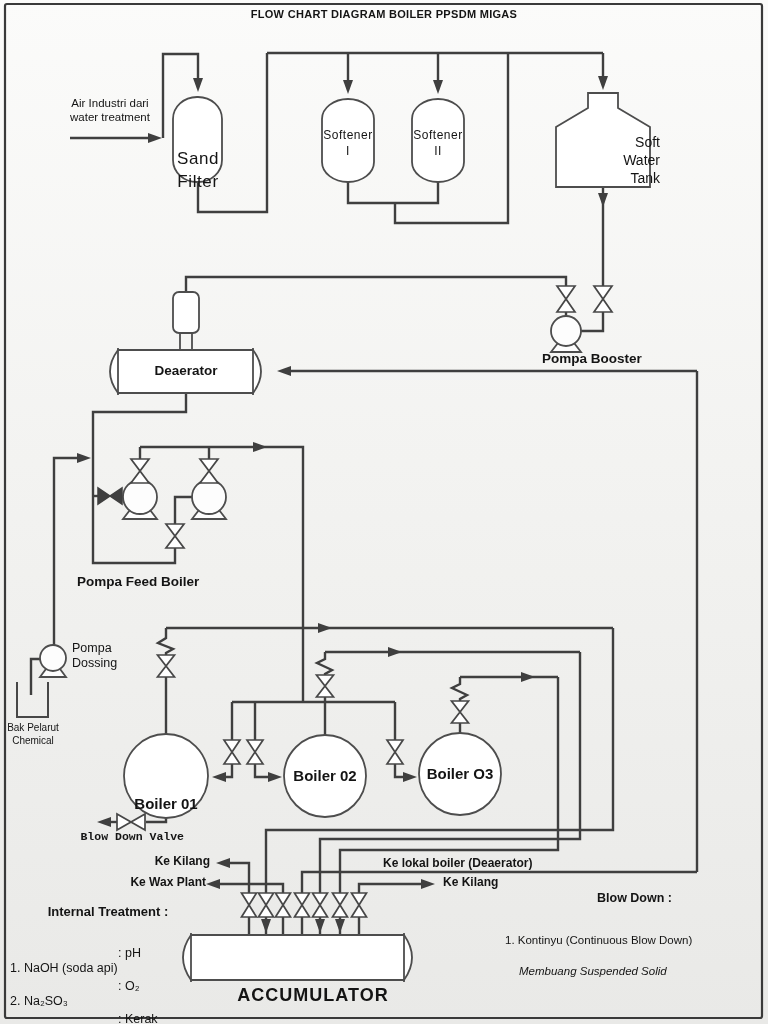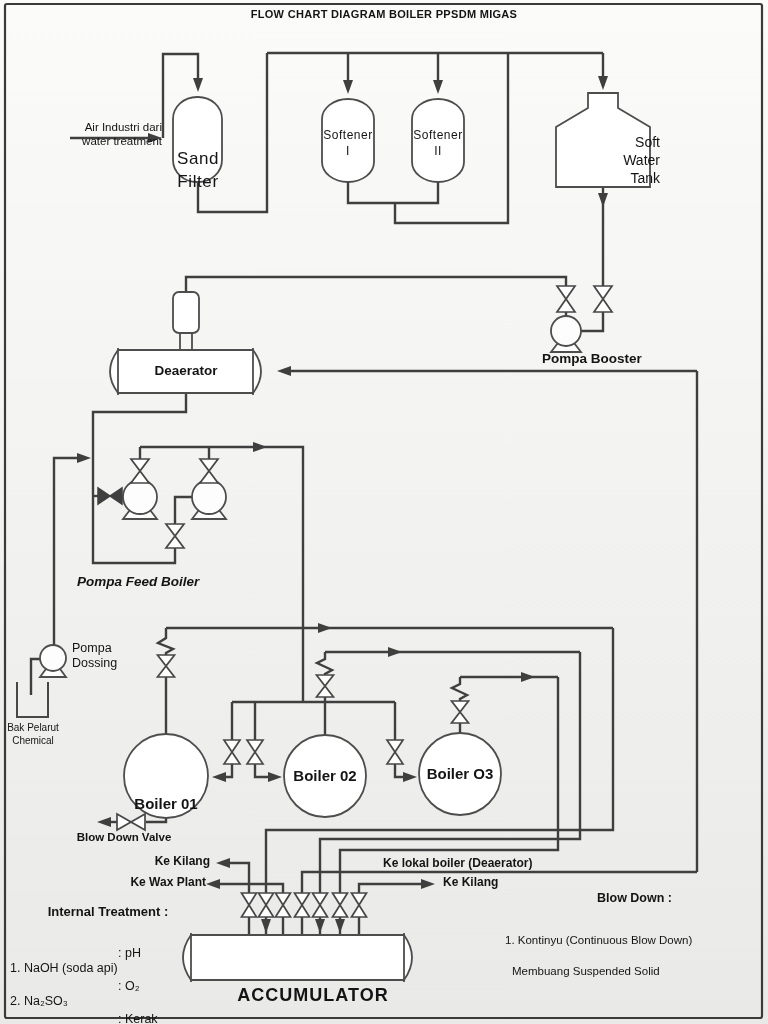--- a/index.html
+++ b/index.html
@@ -19,46 +19,46 @@
   .vline{stroke:#4d4d4d;stroke-width:1.8;}
   .valve{fill:#ffffff;stroke:#474747;stroke-width:1.7;}
   .valve-filled{fill:#3f3f3f;stroke:#3f3f3f;stroke-width:1.5;}
   .arrow{fill:#3f3f3f;stroke:none;}
   .pump{fill:#fdfdfd;stroke:#4d4d4d;stroke-width:1.8;}
 
   .lbl{position:absolute;z-index:2;white-space:pre-line;line-height:1.25;}
   .c{text-align:center;}
   .b{font-weight:bold;}
   .title{left:0;top:8px;width:768px;text-align:center;font-size:11px;font-weight:bold;letter-spacing:.3px;}
-  .inlet{left:58px;top:96px;width:104px;font-size:11.5px;text-align:right;margin-top:24px;}
+  .inlet{left:58px;top:96px;width:104px;font-size:11.5px;text-align:center;}
   .sand{left:171px;top:116px;width:54px;font-size:17px;letter-spacing:.6px;line-height:1.35;margin-top:32px;}
   .soft1{left:320px;top:127px;width:56px;font-size:12px;letter-spacing:.5px;line-height:1.35;}
   .soft2{left:410px;top:127px;width:56px;font-size:12px;letter-spacing:.5px;line-height:1.35;}
   .swt{left:600px;top:133px;width:60px;font-size:14px;line-height:1.3;text-align:right;}
   .deaer{left:136px;top:363px;width:100px;font-size:13.5px;}
   .booster{left:528px;top:351px;width:128px;font-size:13.5px;}
-  .pfb{left:77px;top:574px;width:160px;font-size:13.5px;text-align:left;font-style:italic;}
+  .pfb{left:77px;top:574px;width:160px;font-size:13.5px;text-align:left;}
   .pdos{left:72px;top:641px;width:70px;font-size:12.5px;text-align:left;line-height:1.2;}
   .bak{left:2px;top:722px;width:62px;font-size:10px;line-height:1.25;}
   .blr1{left:116px;top:767px;width:100px;font-size:15px;margin-top:28px;}
   .blr2{left:275px;top:767px;width:100px;font-size:15px;}
   .blr3{left:410px;top:765px;width:100px;font-size:15px;}
-  .bdv{left:64px;top:830px;width:120px;font-size:11.5px;text-align:center;}
+  .bdv{left:64px;top:830px;width:120px;font-size:11.5px;text-align:right;font-family:Liberation Mono, monospace;}
   .kkl{left:148px;top:854px;width:62px;font-size:12px;text-align:right;}
   .kwp{left:118px;top:875px;width:88px;font-size:12px;text-align:right;}
   .klb{left:383px;top:856px;width:170px;font-size:12px;text-align:left;}
   .kkr{left:443px;top:875px;width:70px;font-size:12px;text-align:left;}
   .accum{left:233px;top:984px;width:160px;font-size:18px;letter-spacing:1px;}
   .bd-head{left:597px;top:891px;width:90px;font-size:12.5px;text-align:left;}
   .it-head{left:28px;top:904px;width:160px;font-size:13px;text-align:center;}
   .it-block{left:10px;top:930px;width:185px;font-size:12.5px;}
   .it-row{position:relative;height:17.5px;text-align:left;}
   .it-val{position:absolute;left:108px;top:0;}
   .bd-block{left:505px;top:918px;width:255px;font-size:11.5px;line-height:1.32;text-align:left;}
-  .bd-indent{margin-left:7px;}
+  .bd-indent{margin-left:14px;font-style:italic;}
 </style>
 </head>
 <body>
 
 <div class="page">
 
   <svg class="diagram" width="768" height="1024" viewBox="0 0 768 1024">
 
     <rect class="frame" x="5" y="4" width="757" height="1014" rx="2"></rect>
 

